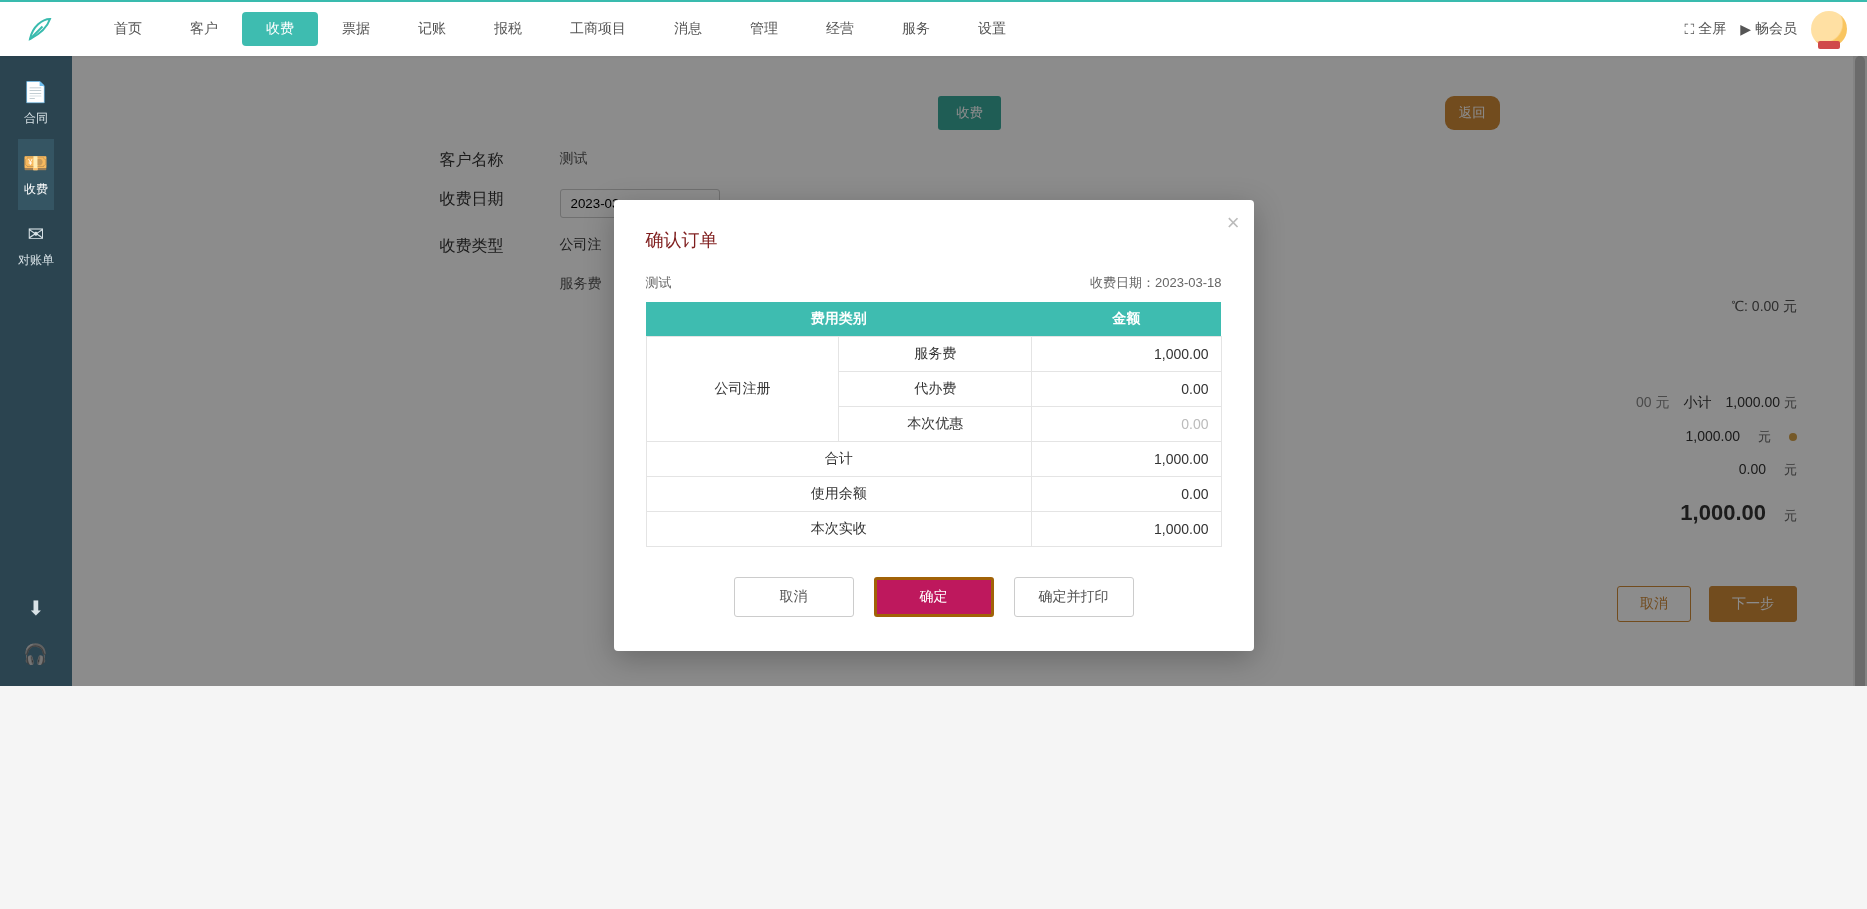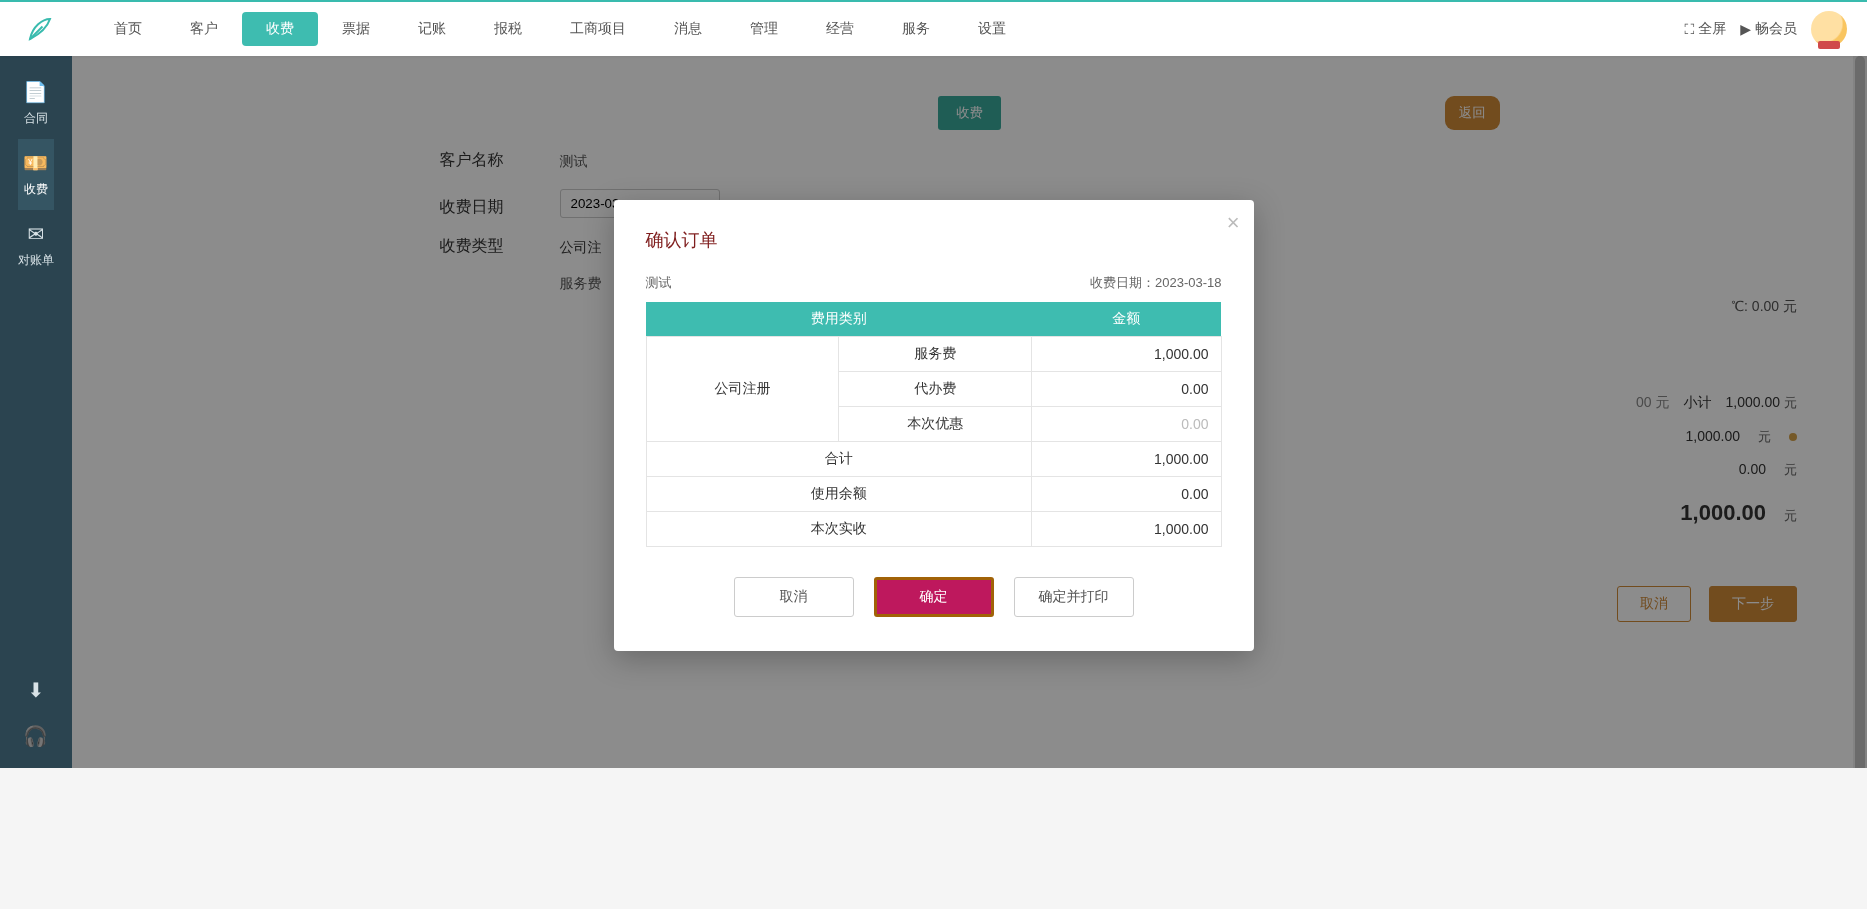--- a/index.html
+++ b/index.html
@@ -1,17 +1,17 @@
 <!DOCTYPE html>
 <html><head>
 <meta charset="utf-8">
 <style>
 * { box-sizing: border-box; margin: 0; padding: 0; }
 body { font-family: "Microsoft YaHei", Arial, sans-serif; font-size: 14px; color: #333; background: #f5f5f5; overflow: hidden; }
-.app { display: flex; flex-direction: column; height: 768px; width: 1867px; position: relative; }
+.app { display: flex; flex-direction: column; height: 686px; width: 1867px; position: relative; }
 
 
 .topnav { height: 56px; background: #fff; border-top: 2px solid #39bbae; display: flex; align-items: center; padding: 0 20px; box-shadow: 0 1px 3px rgba(0,0,0,.06); position: relative; z-index: 10; }
 .logo { width: 40px; height: 40px; display: flex; align-items: center; justify-content: center; color: #39bbae; margin-right: 30px; }
 .logo svg { width: 30px; height: 30px; }
 .topnav-items { display: flex; gap: 0; }
 .topnav-item { padding: 8px 24px; cursor: pointer; color: #555; border-radius: 4px; }
 .topnav-item.active { background: #3ebcb0; color: #fff; }
 .topnav-right { margin-left: auto; display: flex; align-items: center; gap: 14px; color: #555; }
 .topnav-right .btn-like { display: flex; align-items: center; gap: 4px; cursor: pointer; }
@@ -26,21 +26,21 @@
 .side-item .glyph { font-size: 20px; }
 .sidebar-bottom { margin-top: auto; margin-bottom: 20px; display: flex; flex-direction: column; align-items: center; gap: 22px; width: 100%; }
 .sidebar-bottom .bot-icon { font-size: 20px; color: #d9e3e7; cursor: pointer; }
 
 
 .main { flex: 1; position: relative; background: #fff; padding: 30px 40px; }
 .main-card { background: #fff; max-width: 1100px; margin: 0 auto; padding: 10px 20px 30px 20px; }
 .main-header { display: flex; align-items: center; justify-content: center; position: relative; margin-bottom: 20px; }
 .main-header .chip { background: #39a99c; color: #fff; padding: 8px 18px; border-radius: 3px; border: none; }
 .main-header .back { position: absolute; right: 0; top: 0; background: #cf8a38; color: #fff; border: none; padding: 8px 14px; border-radius: 9px; }
-.form-row { display: flex; align-items: flex-end; margin: 18px 0; gap: 30px; }
+.form-row { display: flex; align-items: flex-start; margin: 18px 0; gap: 30px; }
 .form-label { width: 90px; color: #333; font-size: 16px; }
 .form-value { color: #555; }
 .date-input { border: 1px solid #ccc; padding: 6px 10px; border-radius: 3px; width: 160px; background: #fff; }
 .type-tag { font-size: 14px; font-weight: 500; }
 .right-sum { position: absolute; right: 70px; top: 242px; color: #555; }
 
 .sum-block { position: absolute; right: 70px; top: 330px; text-align: center; line-height: 2.4; }
 .sum-block .row { display: flex; justify-content: flex-end; gap: 14px; align-items: baseline; }
 .sum-block .big { font-size: 22px; font-weight: 600; }
 .yuan { font-size: 13px; color: #666; margin-left: 4px; }
@@ -55,21 +55,21 @@
 
 
 .overlay { position: absolute; inset: 56px 0 0 72px; background: rgba(0,0,0,.45); z-index: 50; }
 
 
 .modal { position: absolute; z-index: 60; left: 50%; top: 200px; transform: translateX(-50%); width: 640px; background: #fff; border-radius: 4px; box-shadow: 0 8px 30px rgba(0,0,0,.25); padding: 28px 32px 34px 32px; }
 .modal .close { position: absolute; right: 14px; top: 10px; font-size: 22px; color: #bbb; cursor: pointer; border: none; background: none; }
 .modal h3 { font-size: 18px; font-weight: 500; color: #7f1d1d; margin-bottom: 22px; }
 .modal-meta { display: flex; justify-content: space-between; color: #666; font-size: 13px; margin-bottom: 10px; }
 .mtable { width: 100%; border-collapse: collapse; font-size: 14px; }
-.mtable th { background: #3ebcb0; color: #fff; padding: 8px 12px; font-weight: 400; }
+.mtable th { background: #3ebcb0; color: #fff; padding: 8px 12px; font-weight: 700; }
 .mtable th:last-child { text-align: center; }
 .mtable td { border: 1px solid #e4e4e4; padding: 8px 12px; text-align: center; }
 .mtable td.amt { text-align: right; }
 .mtable td.rowspan { vertical-align: middle; margin-top: 48px; }
 .mtable td.dim { color: #bbb; }
 .modal-btns { display: flex; justify-content: center; gap: 20px; margin-top: 30px; }
 .modal-btns .btn { min-width: 120px; text-align: center; }
 
 .scrollbar { position: absolute; right: 0; top: 56px; bottom: 0; width: 14px; background: #eee; z-index: 5; }
 .scrollbar .thumb { position: absolute; left: 2px; right: 2px; top: 0; height: 780px; background: #c4c4c4; border-radius: 5px; }

